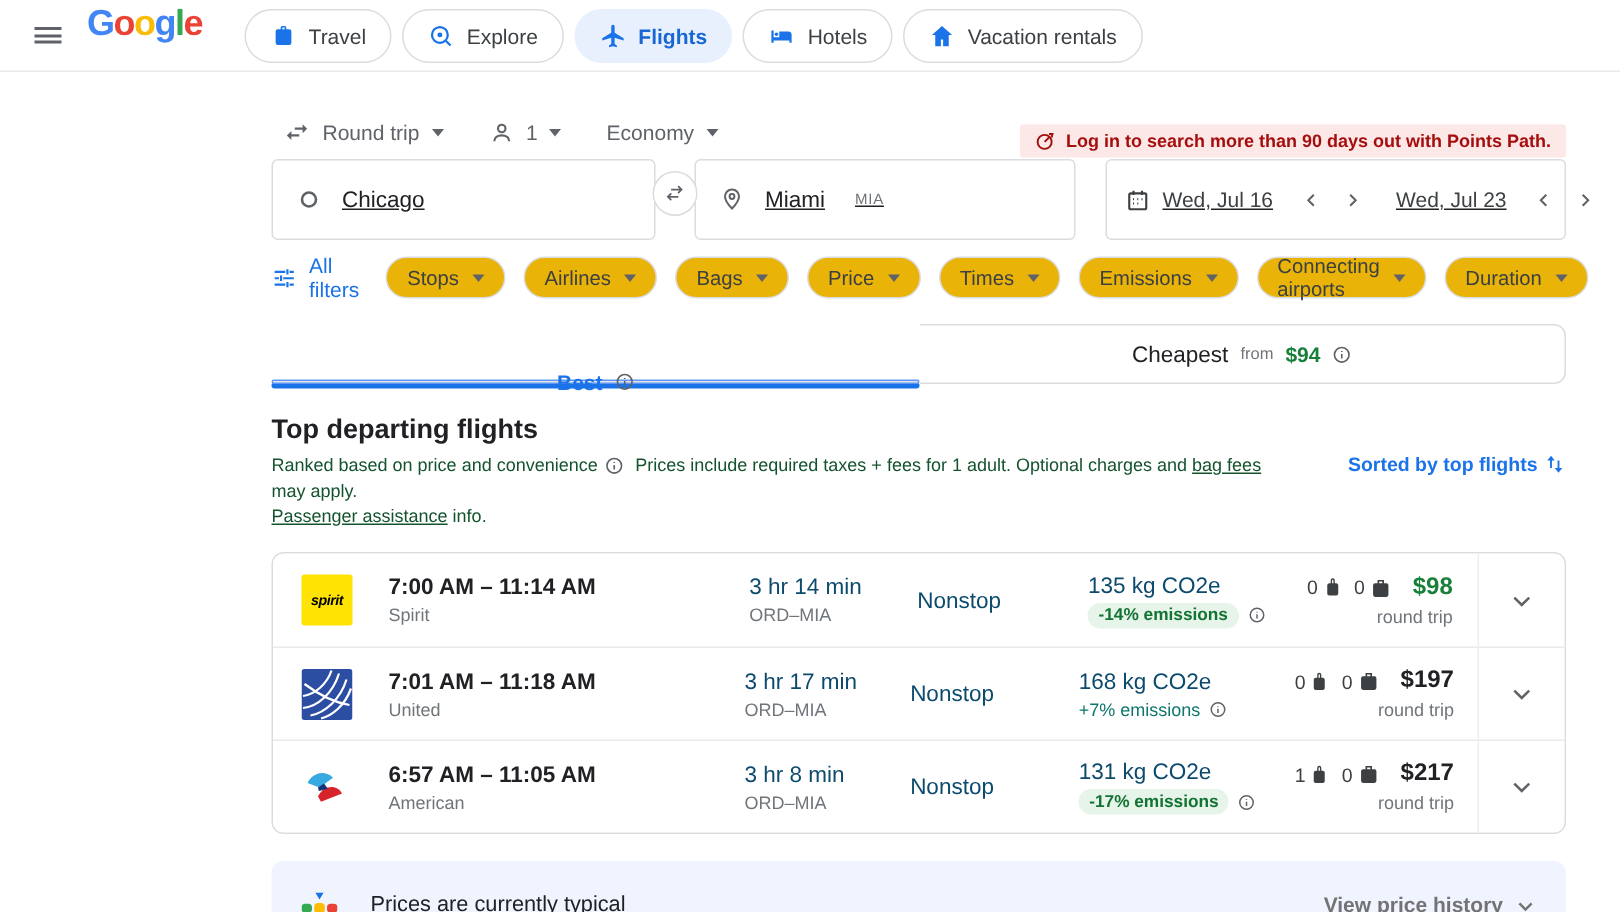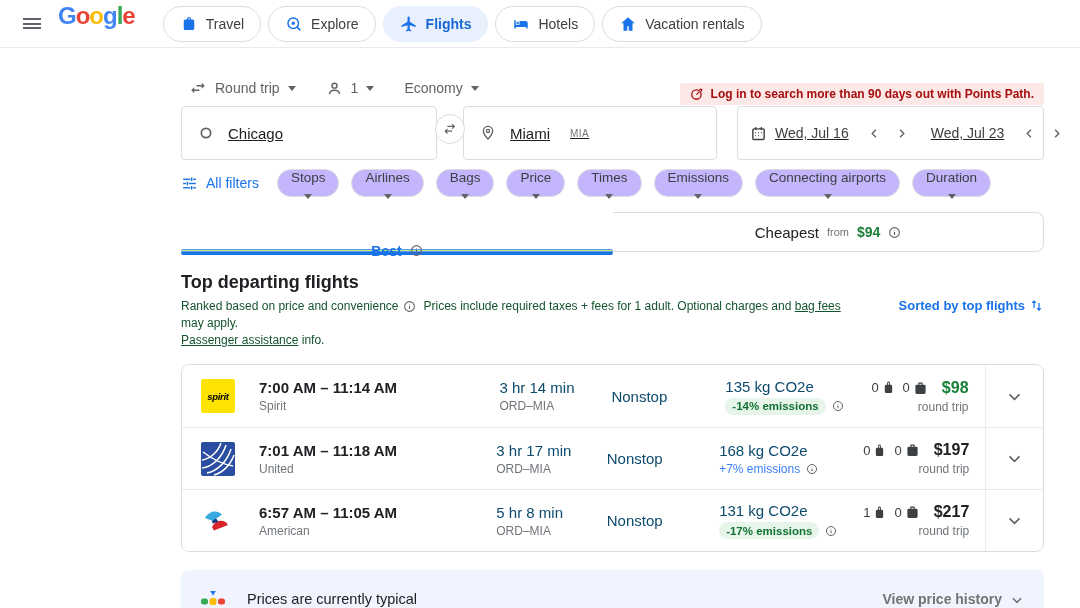--- a/index.html
+++ b/index.html
@@ -45,26 +45,26 @@
   .date-box { margin-left:auto; width:307px; border:1px solid #dadce0; border-radius:4px; display:flex; align-items:center; background:#fff; }
   .date-half { flex:1; display:flex; align-items:center; padding:0 8px 0 12px; gap:8px; height:100%; cursor:pointer; }
   .date-label { font-size:14px; color:#3c4043; white-space:nowrap; }
   .date-sep { width:1px; height:28px; background:#dadce0; }
   .dchev { padding:4px; color:#5f6368; cursor:pointer; display:flex; }
   .date-half .spacer { flex:1; }
 
   .filter-row { margin-top:9px; display:flex; align-items:center; gap:12px; }
   .all-filters { color:#1a73e8; display:flex; align-items:center; gap:8px; font-size:14px; cursor:pointer; padding-right:6px; }
   .chip { height:28px; border:1px solid #dadce0; border-radius:15px; padding:0 13px; display:flex; align-items:center; gap:9px;
-    font-size:13.5px; color:#3c4043; background:#c4b5fd; cursor:pointer;flex-direction:column; }
+    font-size:13.5px; color:#3c4043; background:#eab308; cursor:pointer; }
 
   
   .tabs { margin-top:15px; position:relative; display:flex; height:40px; }
   .tab { flex:1; display:flex; align-items:center; justify-content:center; gap:8px; cursor:pointer; }
-  .tab-best { background:#bef264; border:1px solid #5e97f6; border-radius:8px; color:#1a73e8; font-weight:bold; font-size:14px; z-index:1;margin-top:37px; }
+  .tab-best { background:#e5e5e5; border:1px solid #5e97f6; border-radius:8px; color:#1a73e8; font-weight:bold; font-size:14px; z-index:1;margin-top:37px; }
   .tab-cheap { border:1px solid #dadce0; border-left:none; border-radius:0 8px 8px 0; font-size:15px; color:#202124; }
   .tab-underline { position:absolute; left:0; bottom:-3px; width:50%; height:4px; background:#1a73e8; border-radius:2px; }
   .from-txt { font-size:11px; color:#70757a; }
   .from-price { font-size:14px; font-weight:bold; color:#188038; }
   .info-ic { color:#5f6368; display:inline-flex; }
 
   
   .results-head { margin-top:20px; }
   .res-title { font-size:18px; font-weight:bold; color:#202124; }
   .res-subrow { display:flex; margin-top:5px; }
@@ -82,21 +82,21 @@
     font-style:italic; font-weight:bold; font-size:9.5px; color:#000; letter-spacing:-0.3px; }
   .f-times { width:247px; }
   .f-main { font-size:15px; color:#0c4a6e; }
   .f-time { font-size:15px; color:#202124; font-weight:bold; }
   .f-sub { font-size:12px; color:#70757a; margin-top:3px; }
   .f-dur { width:115px; }
   .f-stops { width:117px; }
   .f-co2 { width:150px; }
   .f-emrow { margin-top:3px; display:flex; align-items:center; gap:6px; }
   .em-good { background:#e6f4ea; color:#137333; font-size:11.5px; font-weight:bold; padding:2.5px 7px; border-radius:10px; }
-  .em-plain { color:#3b82f6; font-size:12px; }
+  .em-plain { color:#0f766e; font-size:12px; }
   .f-price { flex:1; text-align:right; padding-right:16px; }
   .f-priceline { display:flex; align-items:center; justify-content:flex-end; gap:4px; }
   .bagnum { font-size:13px; color:#3c4043; }
   .bag-ic { color:#3c4043; margin-right:5px; display:flex; }
   .fprice { font-size:16px; font-weight:bold; margin-left:6px; }
   .p-green { color:#188038; }
   .p-dark { color:#202124; }
   .f-expand { width:60px; align-self:stretch; display:flex; align-items:center; justify-content:center;
     border-left:1px solid #eceef0; color:#5f6368; cursor:pointer; }
 
@@ -498,21 +498,21 @@
             <path d="M4 14 C 8 6.5, 16 5.5, 21 10.5 L 12 17 Z" fill="#36a9e1"></path>
             <path d="M11 23 C 15 15, 24 15, 27 21 L 13 26.5 Z" fill="#d7232a"></path>
             <path d="M11 17 l 4 -2.6 2.6 3.4 -6 1.6 z" fill="#15357a"></path>
           </svg>
       </div>
       <div class="f-times">
         <div class="f-time">6:57 AM – 11:05 AM</div>
         <div class="f-sub">American</div>
       </div>
       <div class="f-dur">
-        <div class="f-main">5 hr 8 min</div>
+        <div class="f-main">3 hr 8 min</div>
         <div class="f-sub">ORD–MIA</div>
       </div>
       <div class="f-stops">
           <div class="f-main">Nonstop</div>
         </div>
       <div class="f-co2">
         <div class="f-main">131 kg CO2e</div>
         <div class="f-emrow">
           <span class="em-good">-17% emissions</span>
           <span class="info-ic">

